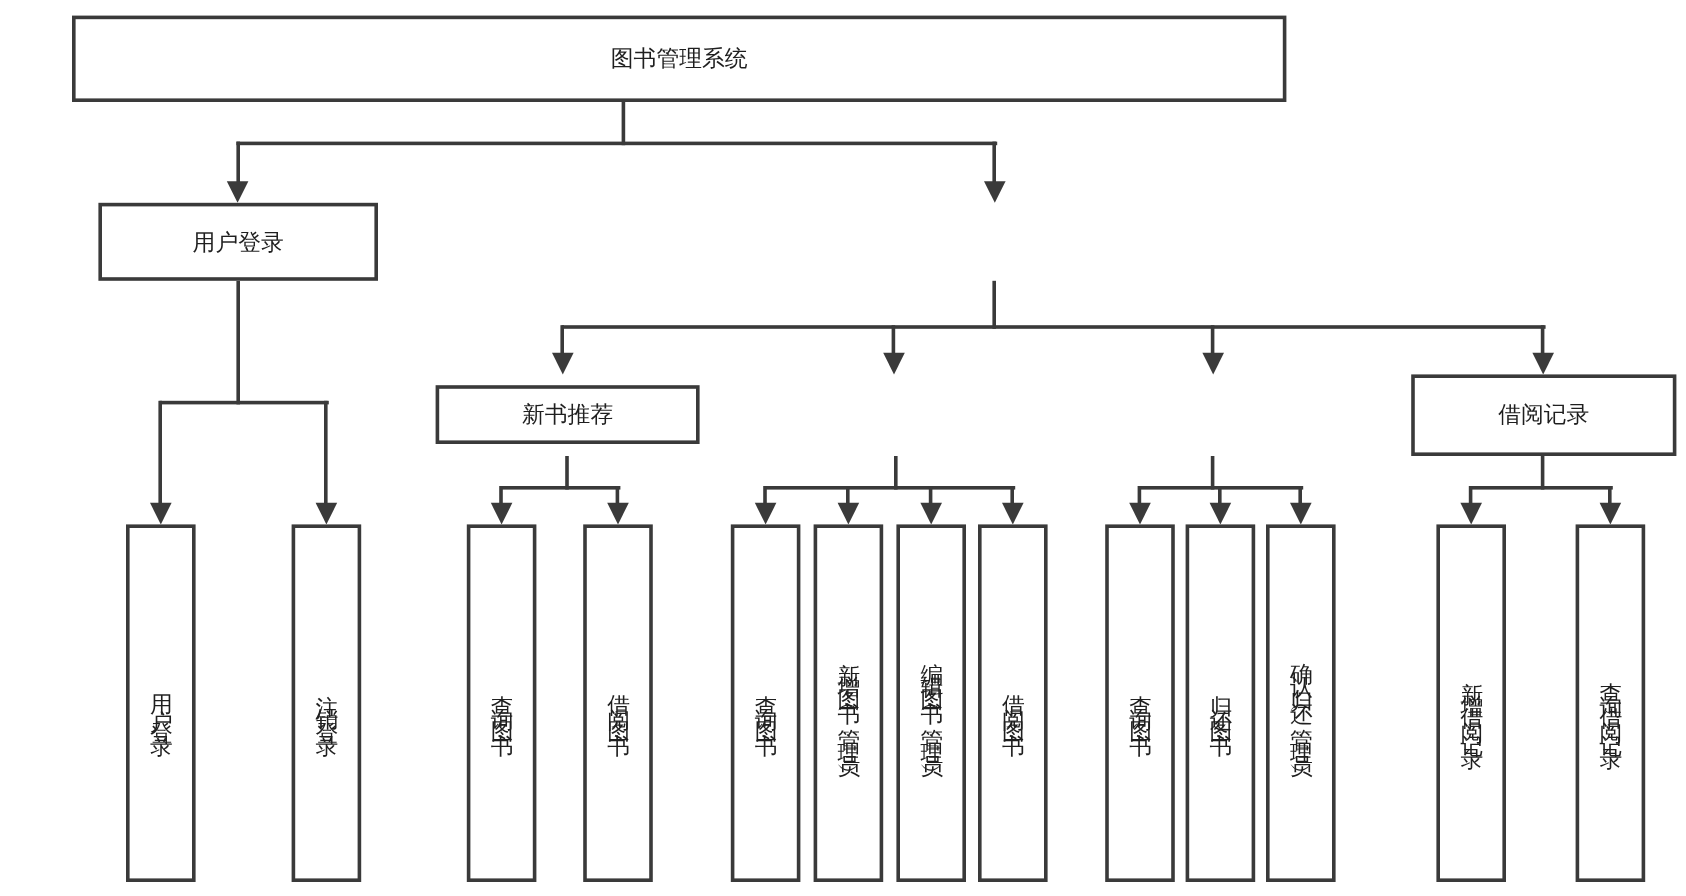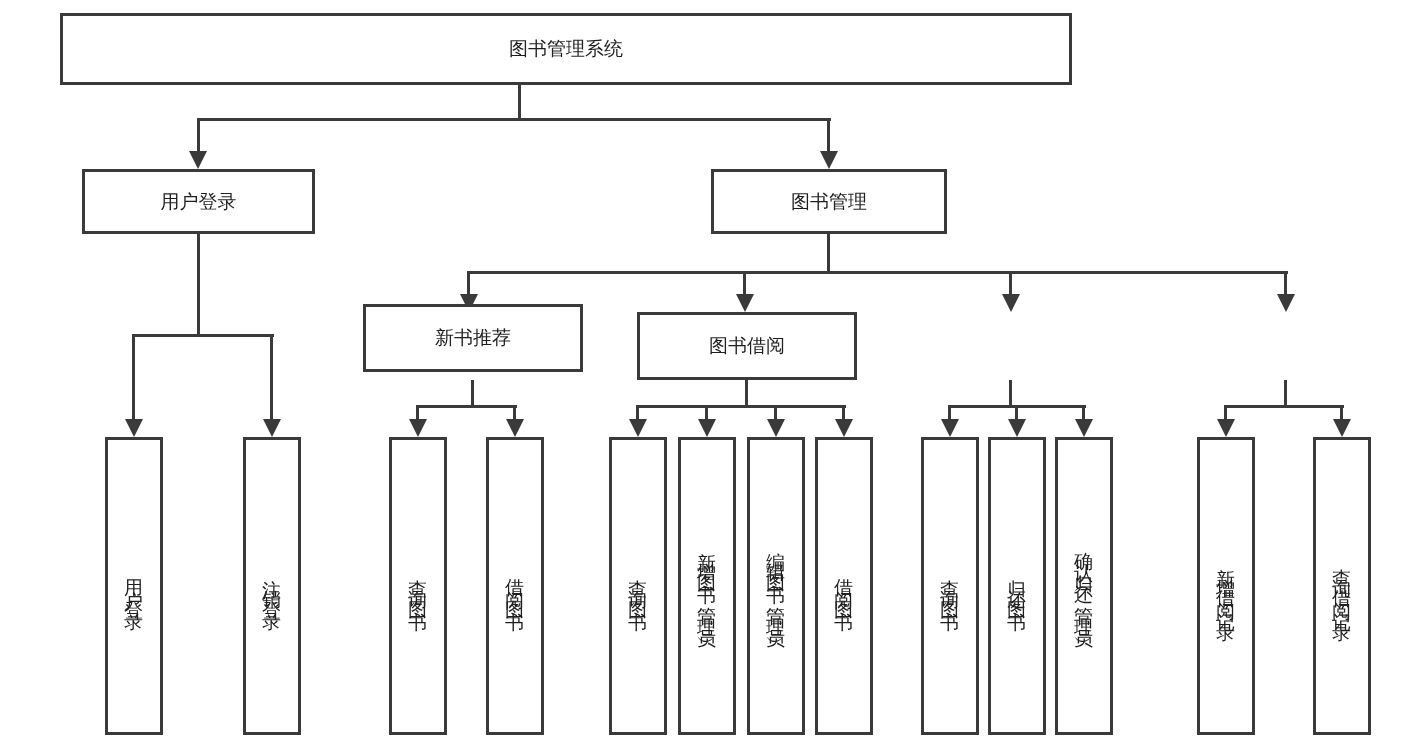--- a/index.html
+++ b/index.html
@@ -101,27 +101,26 @@
   <div class="h" style="top:405px;left:1225px;width:119px;"></div>
   <div class="v" style="left:1224px;top:405px;height:17px;"></div>
   <div class="ah" style="left:1217px;top:419px;"></div>
   <div class="v" style="left:1340px;top:405px;height:17px;"></div>
   <div class="ah" style="left:1333px;top:419px;"></div>
 
   <div class="node" style="left:12px;top:13px;width:1012px;height:72px;margin-left:48px;">图书管理系统</div>
 
   <div class="node" style="left:82px;top:169px;width:233px;height:65px;">用户登录</div>
 
-  <div class="node" style="left:711px;top:169px;width:236px;height:65px;">图书管理</div>
 
-  <div class="node" style="left:363px;top:304px;width:220px;height:68px;">新书推荐</div>
-
-  <div class="node" style="left:637px;top:312px;width:220px;height:68px;">图书借阅</div>
+  <div class="node" style="left:363px;top:321px;width:220px;height:49px;">新书推荐</div>
 
 
+
+  <div class="node" style="left:1176px;top:312px;width:221px;height:68px;">借阅记录</div>
 
   <div class="leaf" style="left:105px;top:437px;width:58px;height:298px;">
     <span class="vtext">用户登录</span>
   </div>
   <div class="leaf" style="left:243px;top:437px;width:58px;height:298px;">
     <span class="vtext">注销登录</span>
   </div>
 
   <div class="leaf" style="left:389px;top:437px;width:58px;height:298px;">
     <span class="vtext">查询图书</span>

